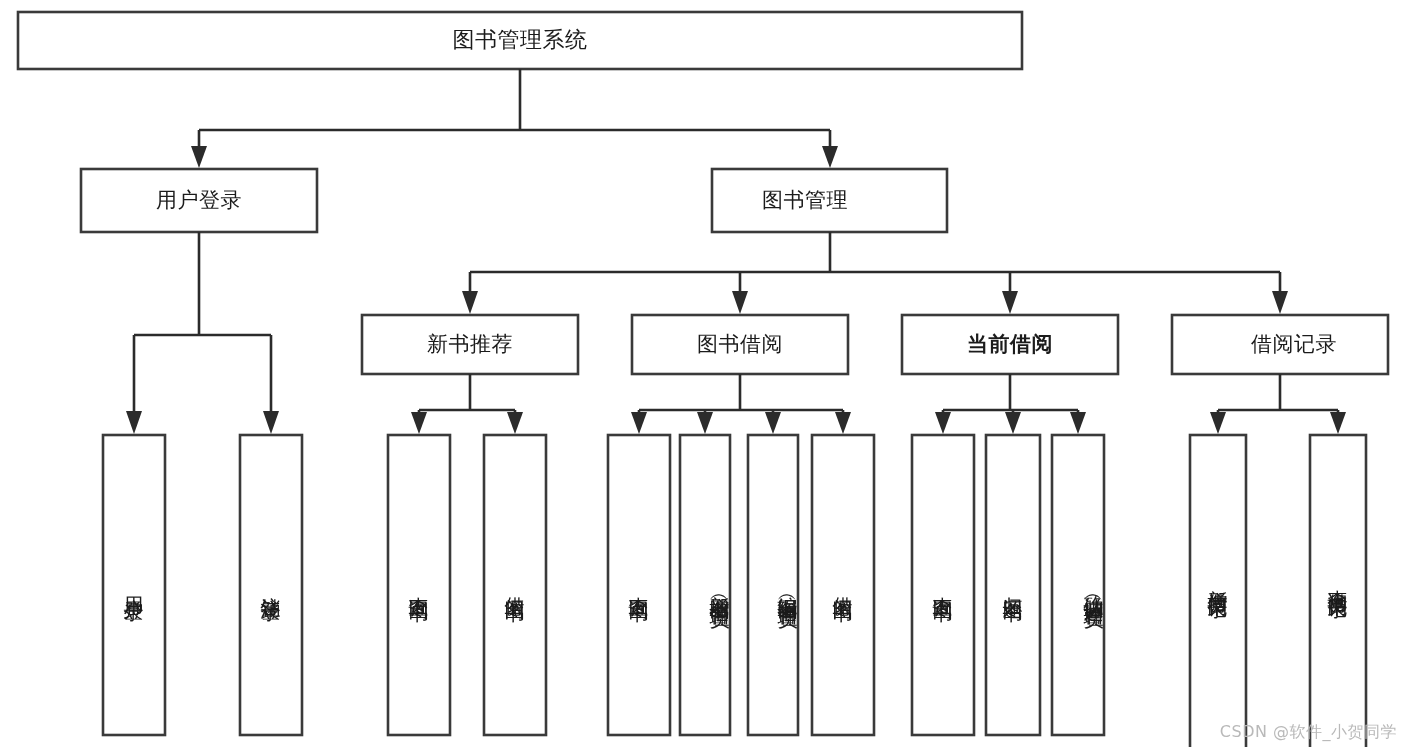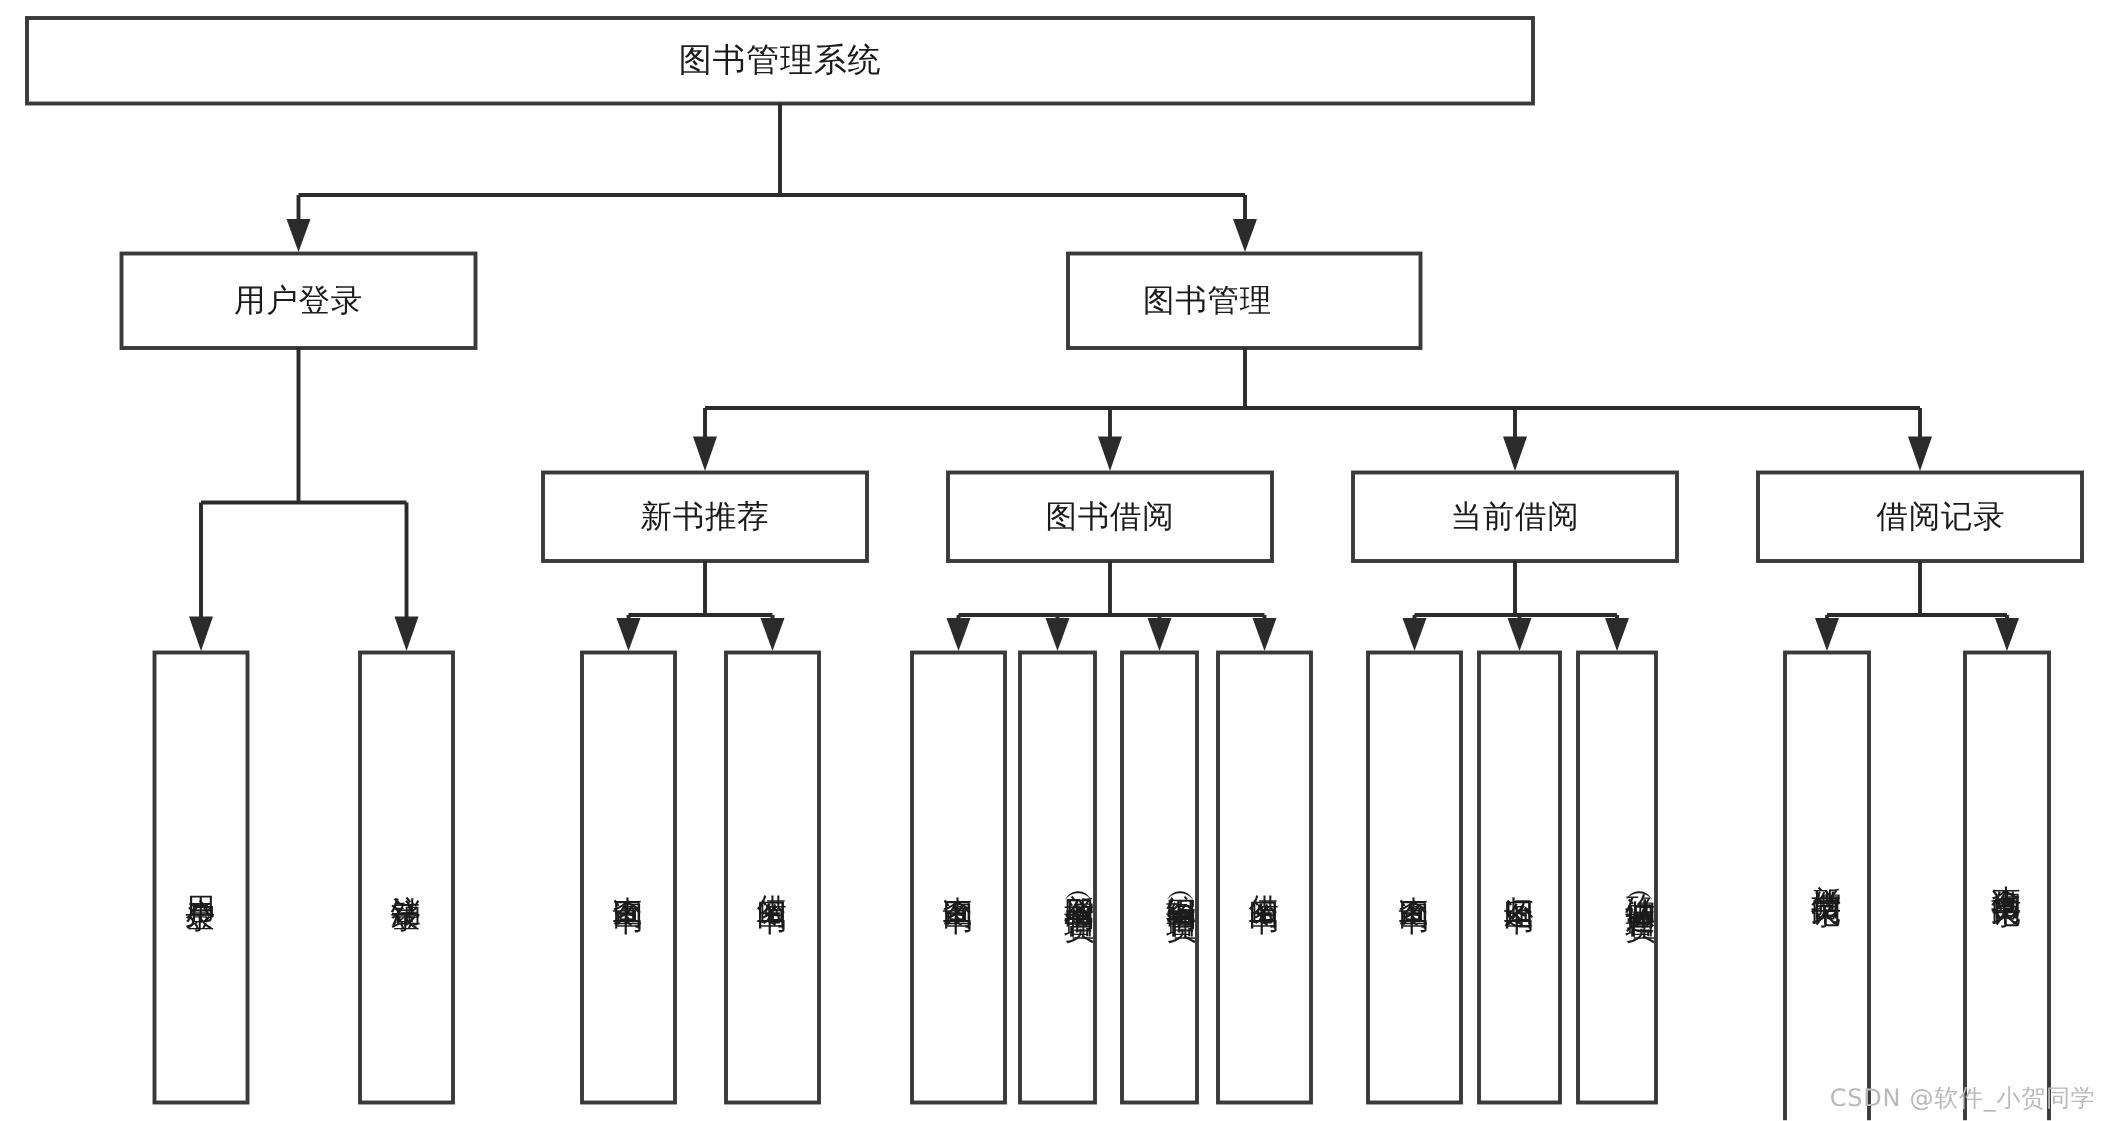--- a/index.html
+++ b/index.html
@@ -188,21 +188,21 @@
     <polygon class="arrow-head" points="1330,412 1346,412 1338,434"></polygon>
   </svg>
 
   <div class="node-label root-label" style="left:18px; top:12px; width:1004px; height:57px;">图书管理系统</div>
 
   <div class="node-label" style="left:81px; top:169px; width:236px; height:63px;">用户登录</div>
   <div class="node-label" style="left:712px; top:169px; width:186px; height:63px;">图书管理</div>
 
   <div class="node-label" style="left:362px; top:315px; width:216px; height:59px;text-align:right;">新书推荐</div>
   <div class="node-label" style="left:632px; top:315px; width:216px; height:59px;">图书借阅</div>
-  <div class="node-label" style="left:902px; top:315px; width:216px; height:60px;">当前借阅</div>
+  <div class="node-label" style="left:902px; top:315px; width:216px; height:60px;font-weight:bold;">当前借阅</div>
   <div class="node-label" style="left:1172px; top:315px; width:244px; height:59px;">借阅记录</div>
 
   <div class="leaf-label" style="left:103px; top:435px; width:62px; height:300px;">用户登录</div>
   <div class="leaf-label" style="left:240px; top:435px; width:62px; height:300px;">注销登录</div>
 
   <div class="leaf-label" style="left:388px; top:435px; width:62px; height:300px;">查询图书</div>
   <div class="leaf-label" style="left:484px; top:435px; width:62px; height:300px;">借阅图书</div>
 
   <div class="leaf-label" style="left:608px; top:435px; width:62px; height:300px;">查询图书</div>
   <div class="leaf-label" style="left:680px; top:435px; width:50px; height:300px; align-items:flex-start; padding-top:8px; box-sizing:border-box;">新增图书（管理员）</div>

